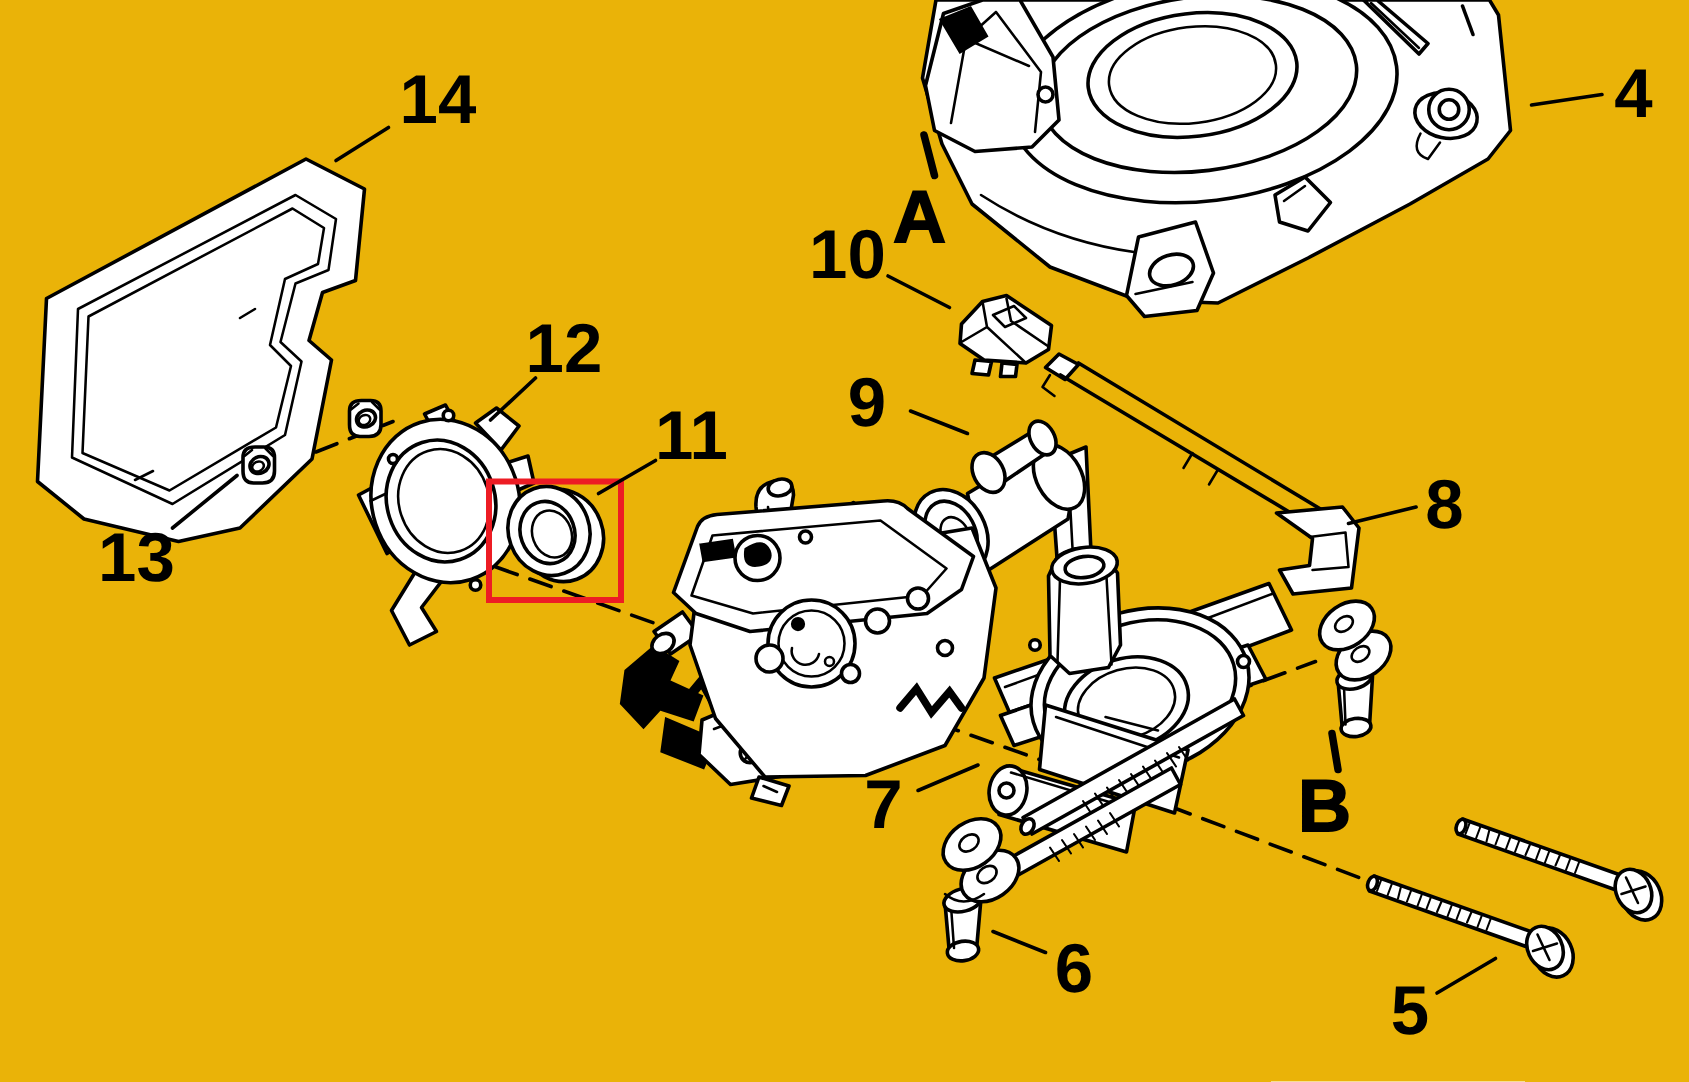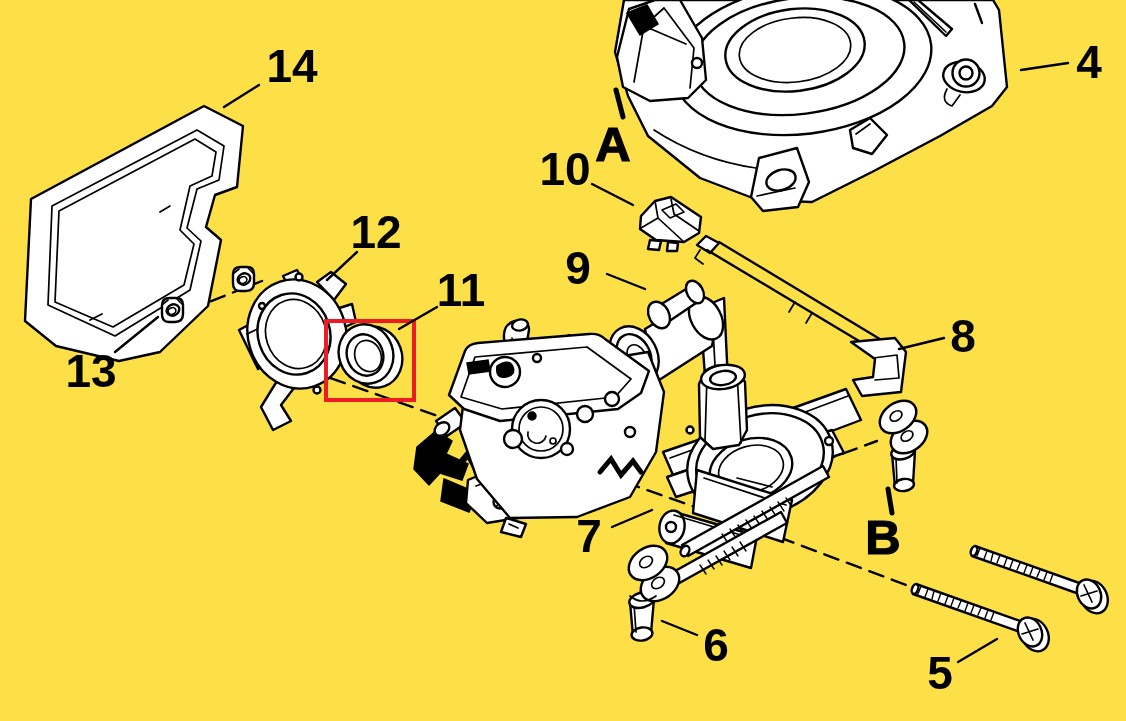--- a/index.html
+++ b/index.html
@@ -1,16 +1,16 @@
 <!DOCTYPE html>
 <html><head>
 <meta charset="utf-8">
 <style>
   html,body{margin:0;padding:0;background:#ffffff;}
-  .stage{position:relative;width:1126px;height:721px;background:#fde047;overflow:hidden;
+  .stage{position:relative;width:1126px;height:721px;background:#eab308;overflow:hidden;
          font-family:"Liberation Sans",sans-serif;}
   svg{display:block;}
   .lbl{font-family:"Liberation Sans",sans-serif;font-weight:700;font-size:46px;fill:#000;}
   .lbl-letter{font-family:"Liberation Sans",sans-serif;font-weight:700;font-size:49px;fill:#000;stroke:#000;stroke-width:1.2px;}
   .ln{fill:none;stroke-width:2.4;}
   .tick{fill:none;stroke-width:5;}
   .dash{fill:none;stroke-width:2.4;stroke-dasharray:15 9;}
   .p{fill:#ffffff;stroke-width:2.4;stroke-linejoin:round;}
   .pt{fill:none;stroke-width:1.7;stroke-linejoin:round;}
   .blk{fill:#000000;stroke-width:1.5;}

